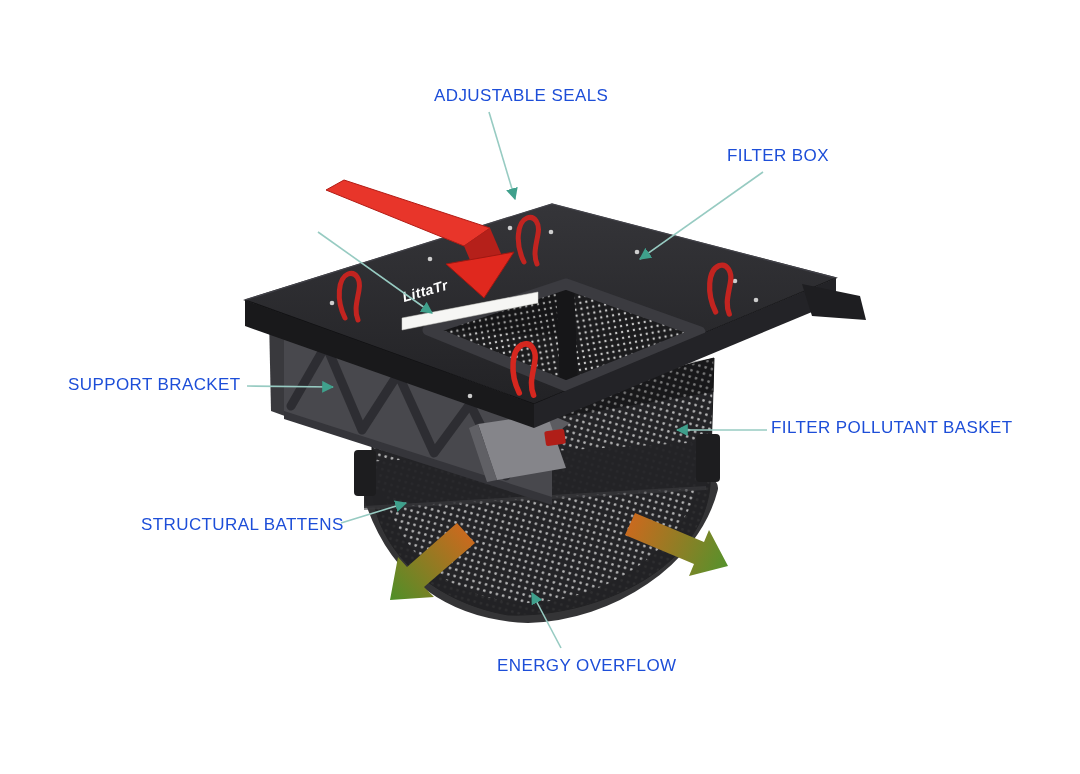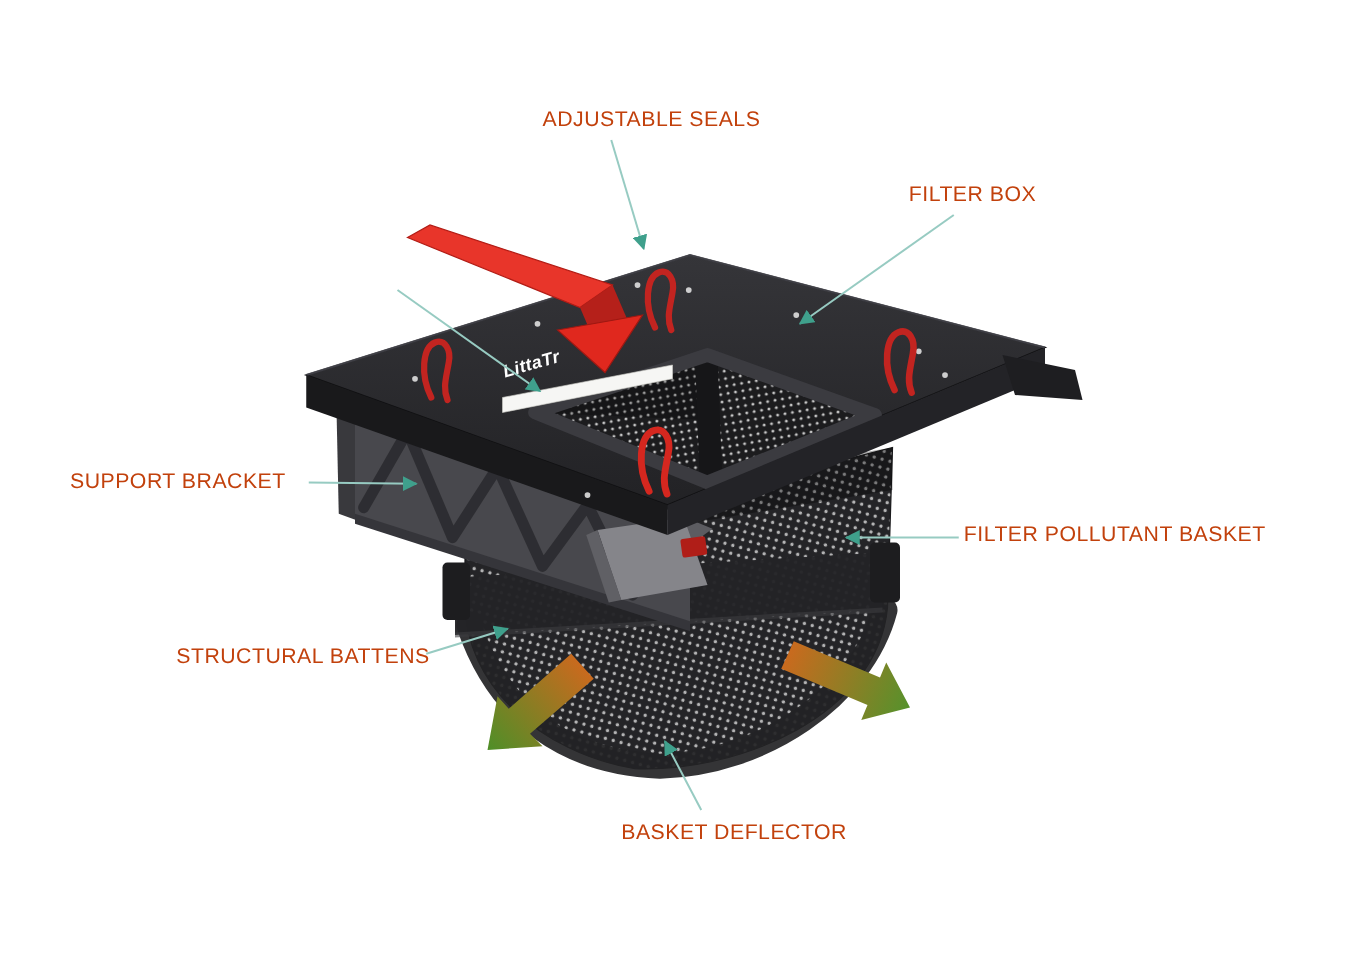--- a/index.html
+++ b/index.html
@@ -4,26 +4,26 @@
 <style>
   html,body{margin:0;padding:0;background:#ffffff;}
   .canvas{
     position:relative;width:1080px;height:774px;background:#ffffff;
     font-family:"Liberation Sans", sans-serif;overflow:hidden;
   }
   .canvas svg{position:absolute;left:0;top:0;}
   .callout-label{
     position:absolute;
     font-size:17px;line-height:18px;letter-spacing:0.4px;
-    color:#c2410c;white-space:nowrap;
+    color:#1d4ed8;white-space:nowrap;
   }
   .lbl-adjustable-seals{left:434px;top:87px;}
   .lbl-filter-box{left:727px;top:147px;}
   .lbl-overflow{left:119px;top:210px;}
-  .lbl-support-bracket{left:56px;top:376px;}
+  .lbl-support-bracket{left:68px;top:376px;}
   .lbl-basket{left:771px;top:419px;}
   .lbl-battens{left:141px;top:516px;}
   .lbl-deflector{left:497px;top:657px;}
 </style>
 </head>
 <body>
 
 <div class="canvas">
 
   <svg width="1080" height="774" viewBox="0 0 1080 774">
@@ -135,14 +135,14 @@
       <line x1="341" y1="523" x2="406" y2="503" marker-end="url(#tealArrow)"></line>
       <line x1="561" y1="648" x2="532" y2="593" marker-end="url(#tealArrow)"></line>
     </g>
   </svg>
 
   <div class="callout-label lbl-adjustable-seals">ADJUSTABLE SEALS</div>
   <div class="callout-label lbl-filter-box">FILTER BOX</div>
   <div class="callout-label lbl-support-bracket">SUPPORT BRACKET</div>
   <div class="callout-label lbl-basket">FILTER POLLUTANT BASKET</div>
   <div class="callout-label lbl-battens">STRUCTURAL BATTENS</div>
-  <div class="callout-label lbl-deflector">BASKET DEFLECTOR</div>
+  <div class="callout-label lbl-deflector">ENERGY OVERFLOW</div>
 </div>
 
 </body></html>

